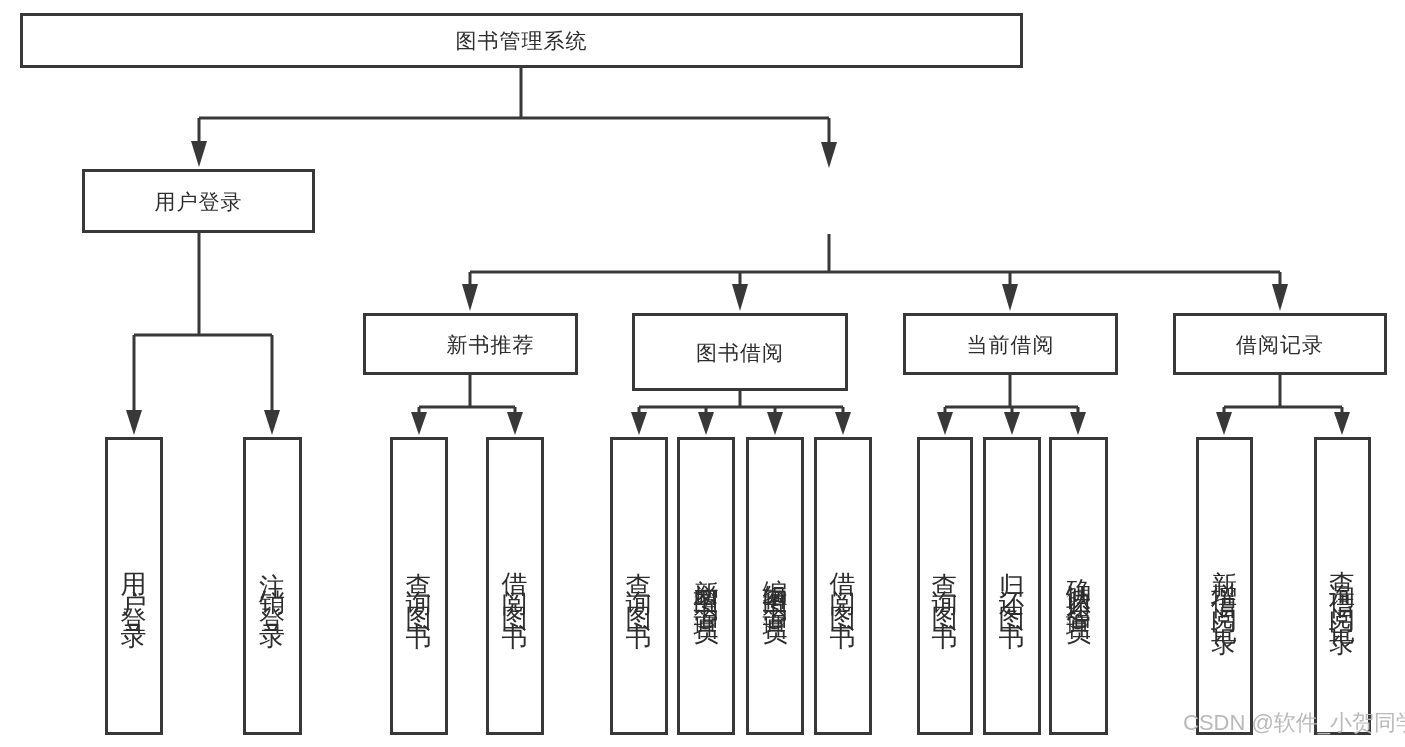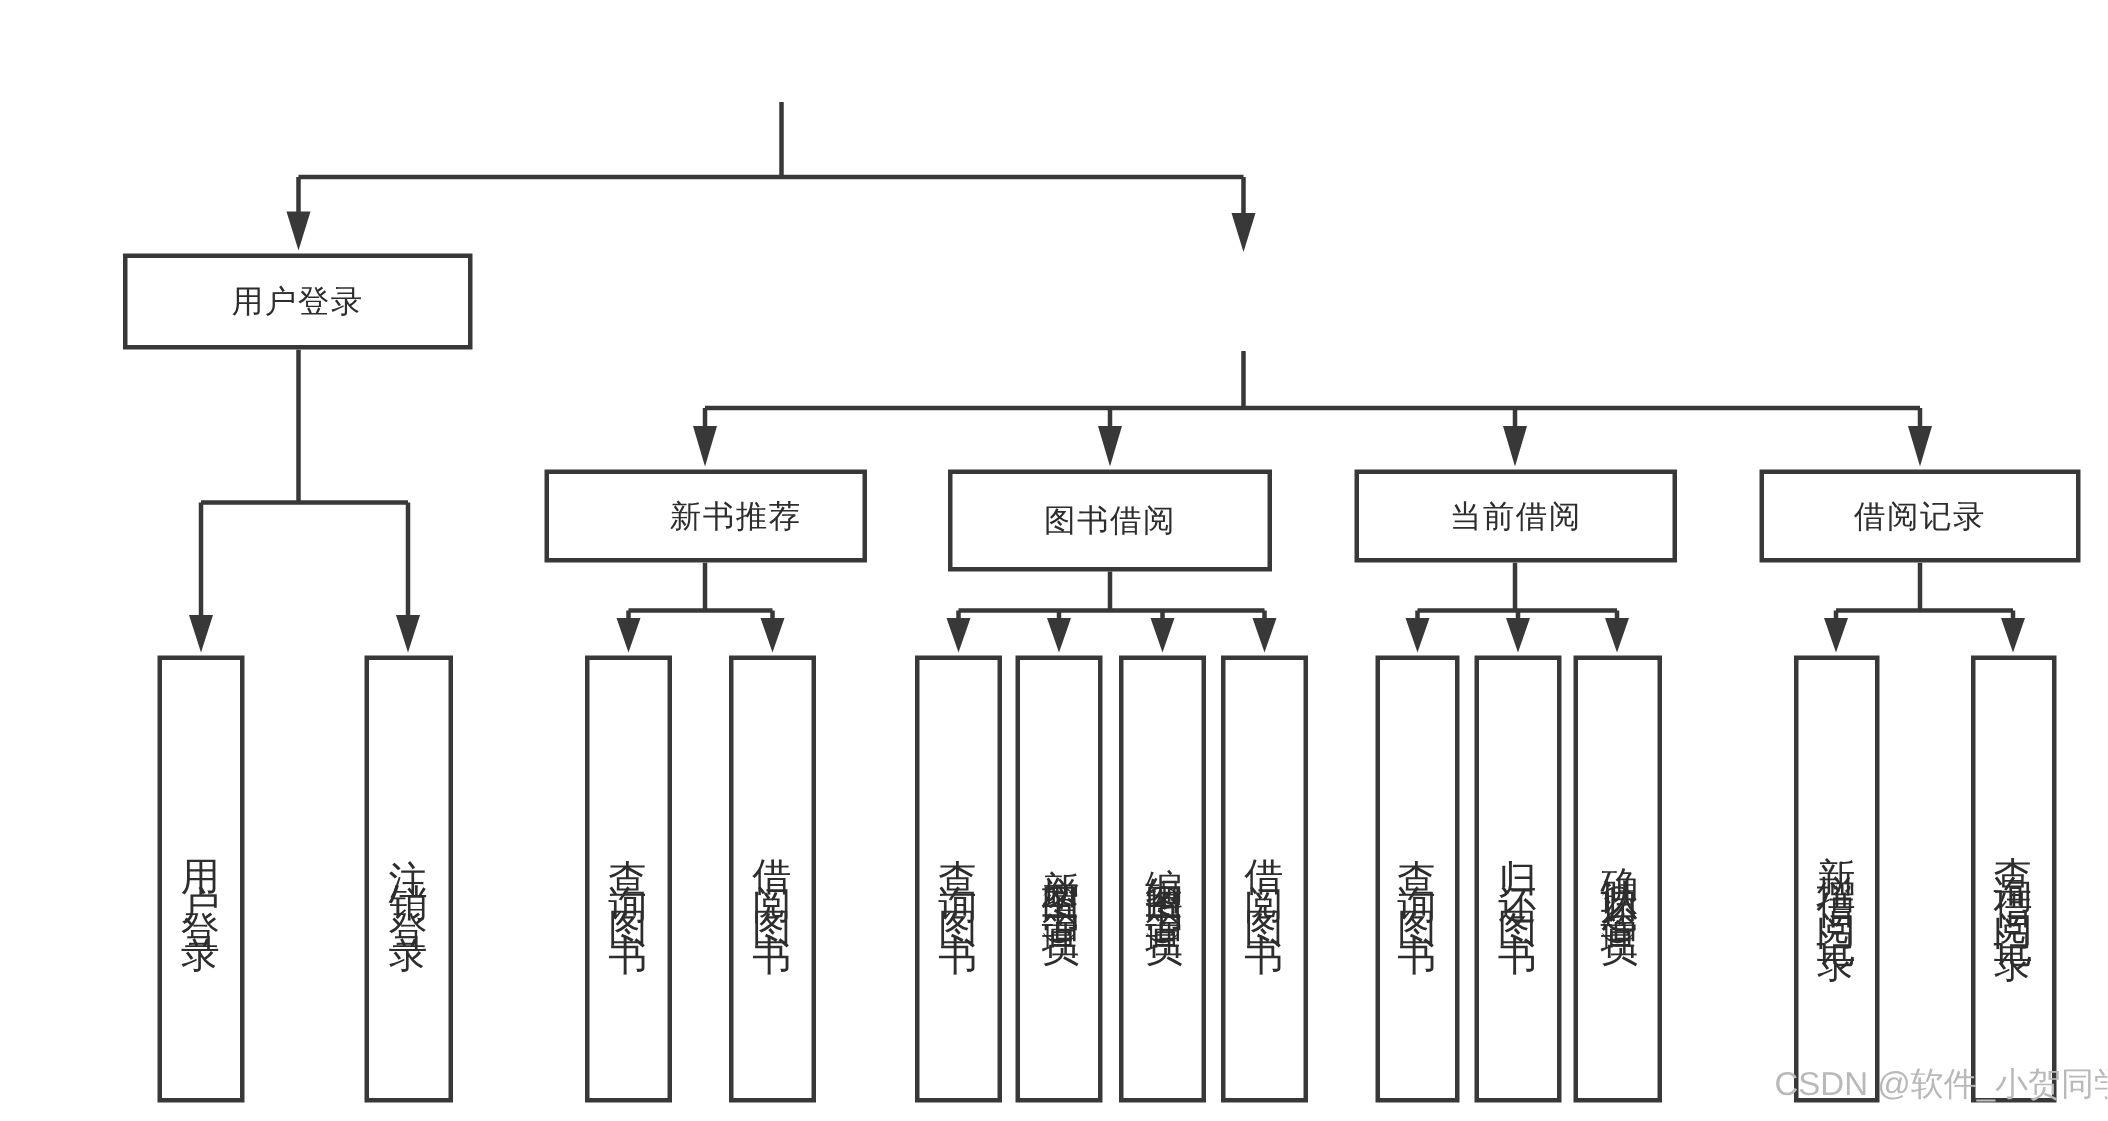--- a/index.html
+++ b/index.html
@@ -104,29 +104,32 @@
       <polygon class="arrow" points="1070,412 1086,412 1078,435"></polygon>
     </g>
 
     <g>
       <path class="line" d="M1280,375 V407 M1224,407 H1342 M1224,407 V413 M1342,407 V413"></path>
       <polygon class="arrow" points="1216,412 1232,412 1224,435"></polygon>
       <polygon class="arrow" points="1334,412 1350,412 1342,435"></polygon>
     </g>
   </svg>
 
+  <div class="node" style="left:20px; top:13px; width:1003px; height:55px;">
+    <span class="hlabel">图书管理系统</span>
+  </div>
 
   <div class="node" style="left:82px; top:169px; width:233px; height:64px;">
     <span class="hlabel">用户登录</span>
   </div>
 
   <div class="node" style="left:363px; top:313px; width:215px; height:62px;padding-left:40px;">
     <span class="hlabel">新书推荐</span>
   </div>
-  <div class="node" style="left:632px; top:313px; width:216px; height:68px;">
+  <div class="node" style="left:632px; top:313px; width:216px; height:78px;">
     <span class="hlabel">图书借阅</span>
   </div>
   <div class="node" style="left:903px; top:313px; width:215px; height:62px;">
     <span class="hlabel">当前借阅</span>
   </div>
   <div class="node" style="left:1173px; top:313px; width:214px; height:62px;">
     <span class="hlabel">借阅记录</span>
   </div>
 
   <div class="node leaf" style="left:105px; top:437px; width:58px; height:298px;">

